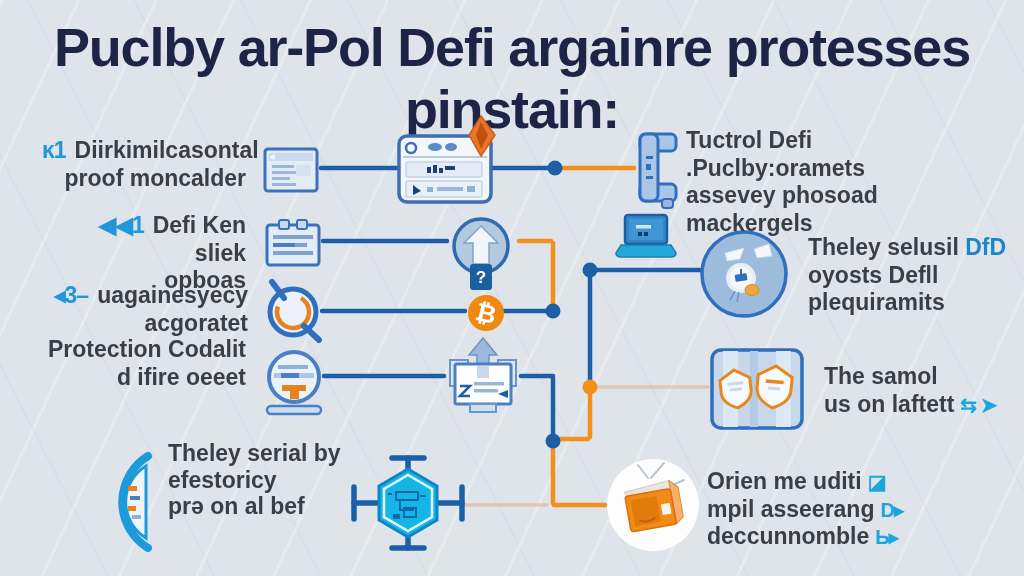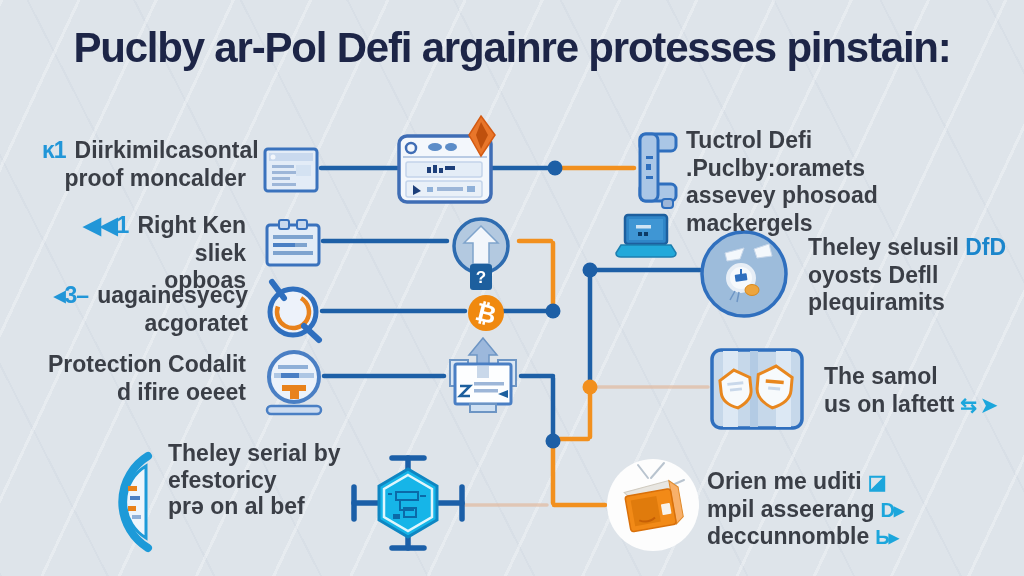--- a/index.html
+++ b/index.html
@@ -4,22 +4,22 @@
 <style>
   html,body{margin:0;padding:0;}
   .stage{position:relative;width:1024px;height:576px;overflow:hidden;
     background:#dee4ea;
     font-family:"Liberation Sans",sans-serif;}
   .stage::before{content:"";position:absolute;inset:0;
     background:
       repeating-linear-gradient(115deg, rgba(255,255,255,.28) 0 3px, rgba(255,255,255,0) 3px 70px),
       repeating-linear-gradient(63deg, rgba(190,200,214,.18) 0 2px, rgba(255,255,255,0) 2px 95px);
     pointer-events:none;}
-  .title{position:absolute;left:0;right:0;top:24px;text-align:center;
-    font-size:42px;font-weight:700;letter-spacing:-1.2px;color:#1d2547;}
+  .title{position:absolute;left:0;right:0;top:16px;text-align:center;
+    font-size:54px;font-weight:700;letter-spacing:-1.2px;color:#1d2547;}
   .t{position:absolute;color:#3a3e46;font-size:23px;line-height:27.5px;font-weight:600;}
   .t.r{text-align:right;}
   .badge{color:#2196d8;font-weight:800;margin-right:9px;letter-spacing:-1px;margin-left:14px;}
   .accent{color:#1b86cc;font-weight:800;}
   .cy{color:#1ca6dc;font-weight:800;font-size:20px;margin-left:6px;letter-spacing:-1px;}
   .ic{position:absolute;}
   svg{display:block;overflow:visible;}
 </style>
 </head>
 <body>
@@ -255,30 +255,30 @@
       <path d="M34,62 q8,5 16,0" stroke="#c65f05" stroke-width="2" fill="none"></path>
     </g>
   </svg>
 
   <div class="t r" style="left:28px;top:137px;width:218px">
     <div><span class="badge">ĸ1</span><span>Diirkimilcasontal</span></div>
     <div>proof moncalder</div>
   </div>
 
   <div class="t r" style="left:58px;top:212px;width:188px">
-    <div><span class="badge">◀◀1</span><span>Right Ken sliek</span></div>
+    <div><span class="badge">◀◀1</span><span>Defi Ken sliek</span></div>
     <div>opboas</div>
   </div>
 
   <div class="t r" style="left:40px;top:282px;width:208px">
     <div><span class="badge">◂3–</span><span>uagainesyecy</span></div>
     <div>acgoratet</div>
   </div>
 
-  <div class="t r" style="left:18px;top:351px;width:228px">
+  <div class="t r" style="left:18px;top:336px;width:228px">
     <div>Protection Codalit</div>
     <div>d ifire oeeet</div>
   </div>
 
   <div class="t" style="left:168px;top:440px;width:200px;line-height:26.5px">
     <div>Theley serial by</div>
     <div>efestoricy</div>
     <div>prə on al bef</div>
   </div>
 

